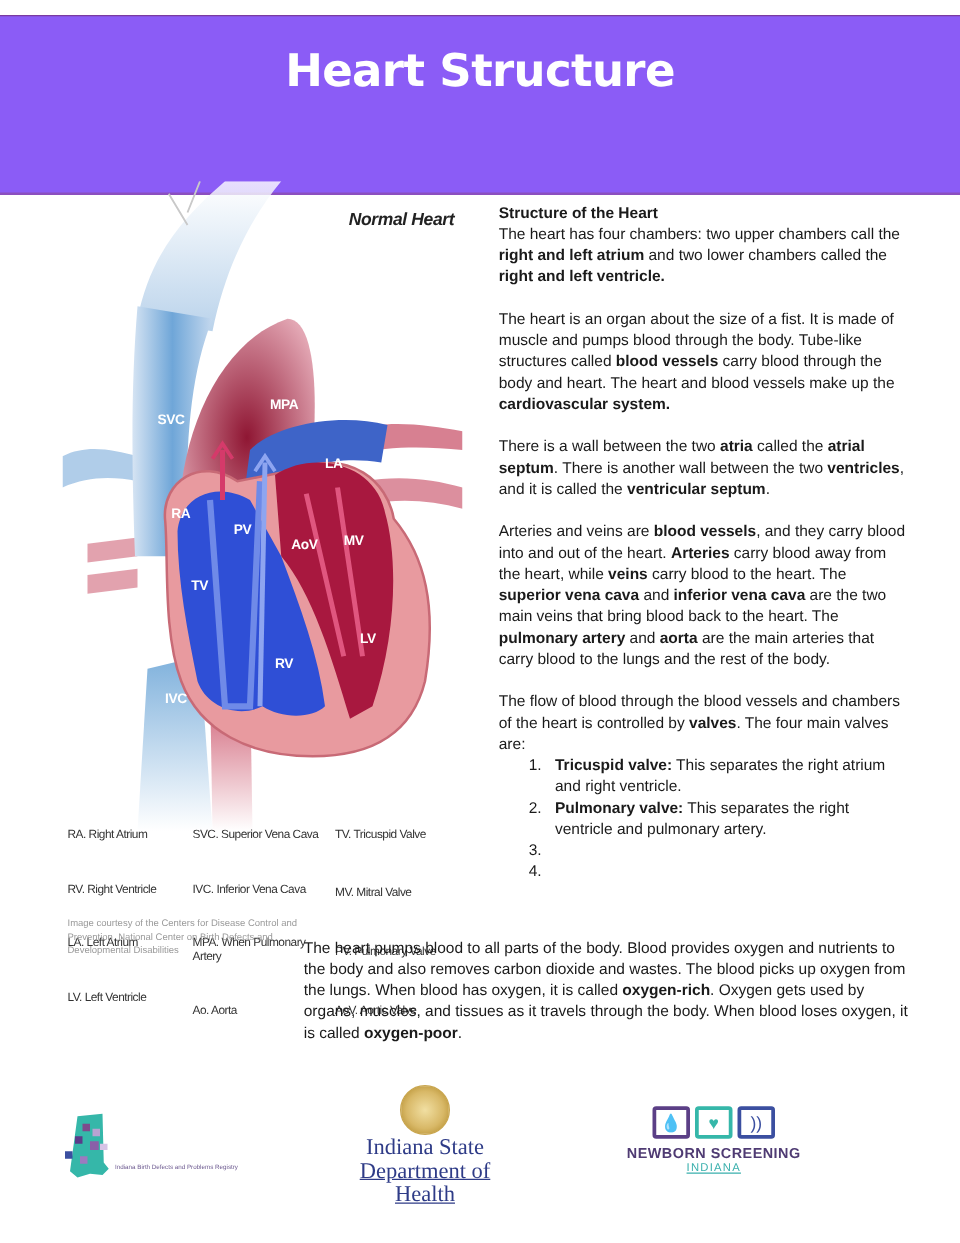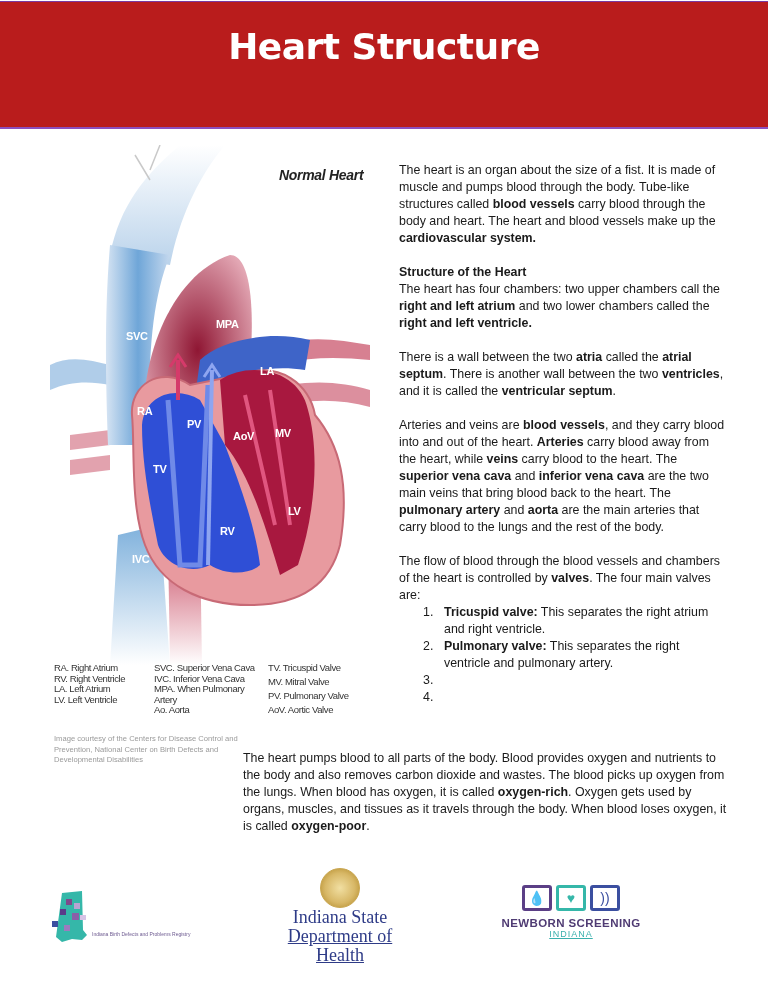--- a/index.html
+++ b/index.html
@@ -1,36 +1,36 @@
 <!DOCTYPE html>
 <html><head>
 <meta charset="utf-8">
 <style>
   html, body { margin: 0; padding: 0; background: #ffffff; }
   body { width: 768px; height: 994px; position: relative; overflow: hidden;
          font-family: "Liberation Sans", "DejaVu Sans", sans-serif; color: #1a1a1a; }
 
-  .header { position: absolute; left: 0; top: 1px; width: 768px; height: 128px;
-            background: #b91c1c; border-top: 1px solid #7a3aa0; border-bottom: 2px solid #8b4fbf;
+  .header { position: absolute; left: 0; top: 12px; width: 768px; height: 144px;
+            background: #8b5cf6; border-top: 1px solid #7a3aa0; border-bottom: 2px solid #8b4fbf;
             box-sizing: border-box; }
   .header h1 { margin: 0; position: absolute; top: 24px; left: 0; width: 100%; text-align: center;
                color: #ffffff; font-size: 36px; font-weight: bold; letter-spacing: -0.5px;
                font-family: "DejaVu Sans", sans-serif; }
 
   
   .figure { position: absolute; left: 50px; top: 145px; width: 320px; height: 520px; }
   .figure svg { width: 100%; height: 100%; display: block; }
   .fig-title { position: absolute; left: 229px; top: 22px; font-size: 14px; font-weight: bold;
                color: #222; letter-spacing: -0.3px; font-style: italic; }
   .hlabel { position: absolute; font-size: 11px; font-weight: bold; color: #ffffff;
             letter-spacing: -0.3px; }
 
   .legend { position: absolute; left: 54px; top: 663px; width: 320px; display: flex;
             font-size: 9.5px; line-height: 10.5px; color: #333; letter-spacing: -0.4px; }
-  .legend .col { display: flex; flex-direction: column; }
+  .legend .col { display: flex; flex-direction: column; gap: 33px; }
   .legend .c1 { width: 100px; }
   .legend .c2 { width: 114px; }
   .legend .c3 { width: 100px; justify-content: space-between; }
 
   .credit { position: absolute; left: 54px; top: 734px; width: 185px; font-size: 7.6px;
             line-height: 10.5px; color: #9a9a9a; }
 
   
   .col-text { position: absolute; left: 399px; top: 162px; width: 330px; font-size: 12.4px;
               line-height: 17px; color: #1a1a1a; }
@@ -161,23 +161,23 @@
     <span>TV. Tricuspid Valve</span>
     <span>MV. Mitral Valve</span>
     <span>PV. Pulmonary Valve</span>
     <span>AoV.  Aortic Valve</span>
   </div>
 </div>
 
 <div class="credit">Image courtesy of the Centers for Disease Control and Prevention, National Center on Birth Defects and Developmental Disabilities</div>
 
 <div class="col-text">
+  <p><b>Structure of the Heart</b><br><span>The heart has four chambers: two upper chambers call the </span><b>right and left atrium</b><span> and two lower chambers called the </span><b>right and left ventricle.</b></p>
+
   <p><span>The heart is an organ about the size of a fist. It is made of muscle and pumps blood through the body. Tube-like structures called </span><b>blood vessels</b><span> carry blood through the body and heart. The heart and blood vessels make up the </span><b>cardiovascular system.</b></p>
-
-  <p><b>Structure of the Heart</b><br><span>The heart has four chambers: two upper chambers call the </span><b>right and left atrium</b><span> and two lower chambers called the </span><b>right and left ventricle.</b></p>
 
   <p><span>There is a wall between the two </span><b>atria</b><span> called the </span><b>atrial septum</b><span>. There is another wall between the two </span><b>ventricles</b><span>, and it is called the </span><b>ventricular septum</b><span>.</span></p>
 
   <p><span>Arteries and veins are </span><b>blood vessels</b><span>, and they carry blood into and out of the heart. </span><b>Arteries</b><span> carry blood away from the heart, while </span><b>veins</b><span> carry blood to the heart. The </span><b>superior vena cava</b><span> and </span><b>inferior vena cava</b><span> are the two main veins that bring blood back to the heart. The </span><b>pulmonary artery</b><span> and </span><b>aorta</b><span> are the main arteries that carry blood to the lungs and the rest of the body.</span></p>
 
   <p style="margin-bottom:0"><span>The flow of blood through the blood vessels and chambers of the heart is controlled by </span><b>valves</b><span>. The four main valves are:</span></p>
   <ol>
     <li>
         <span class="num">1.</span>
         <span class="body"><b>Tricuspid valve:</b><span> This separates the right atrium and right ventricle.</span></span>

